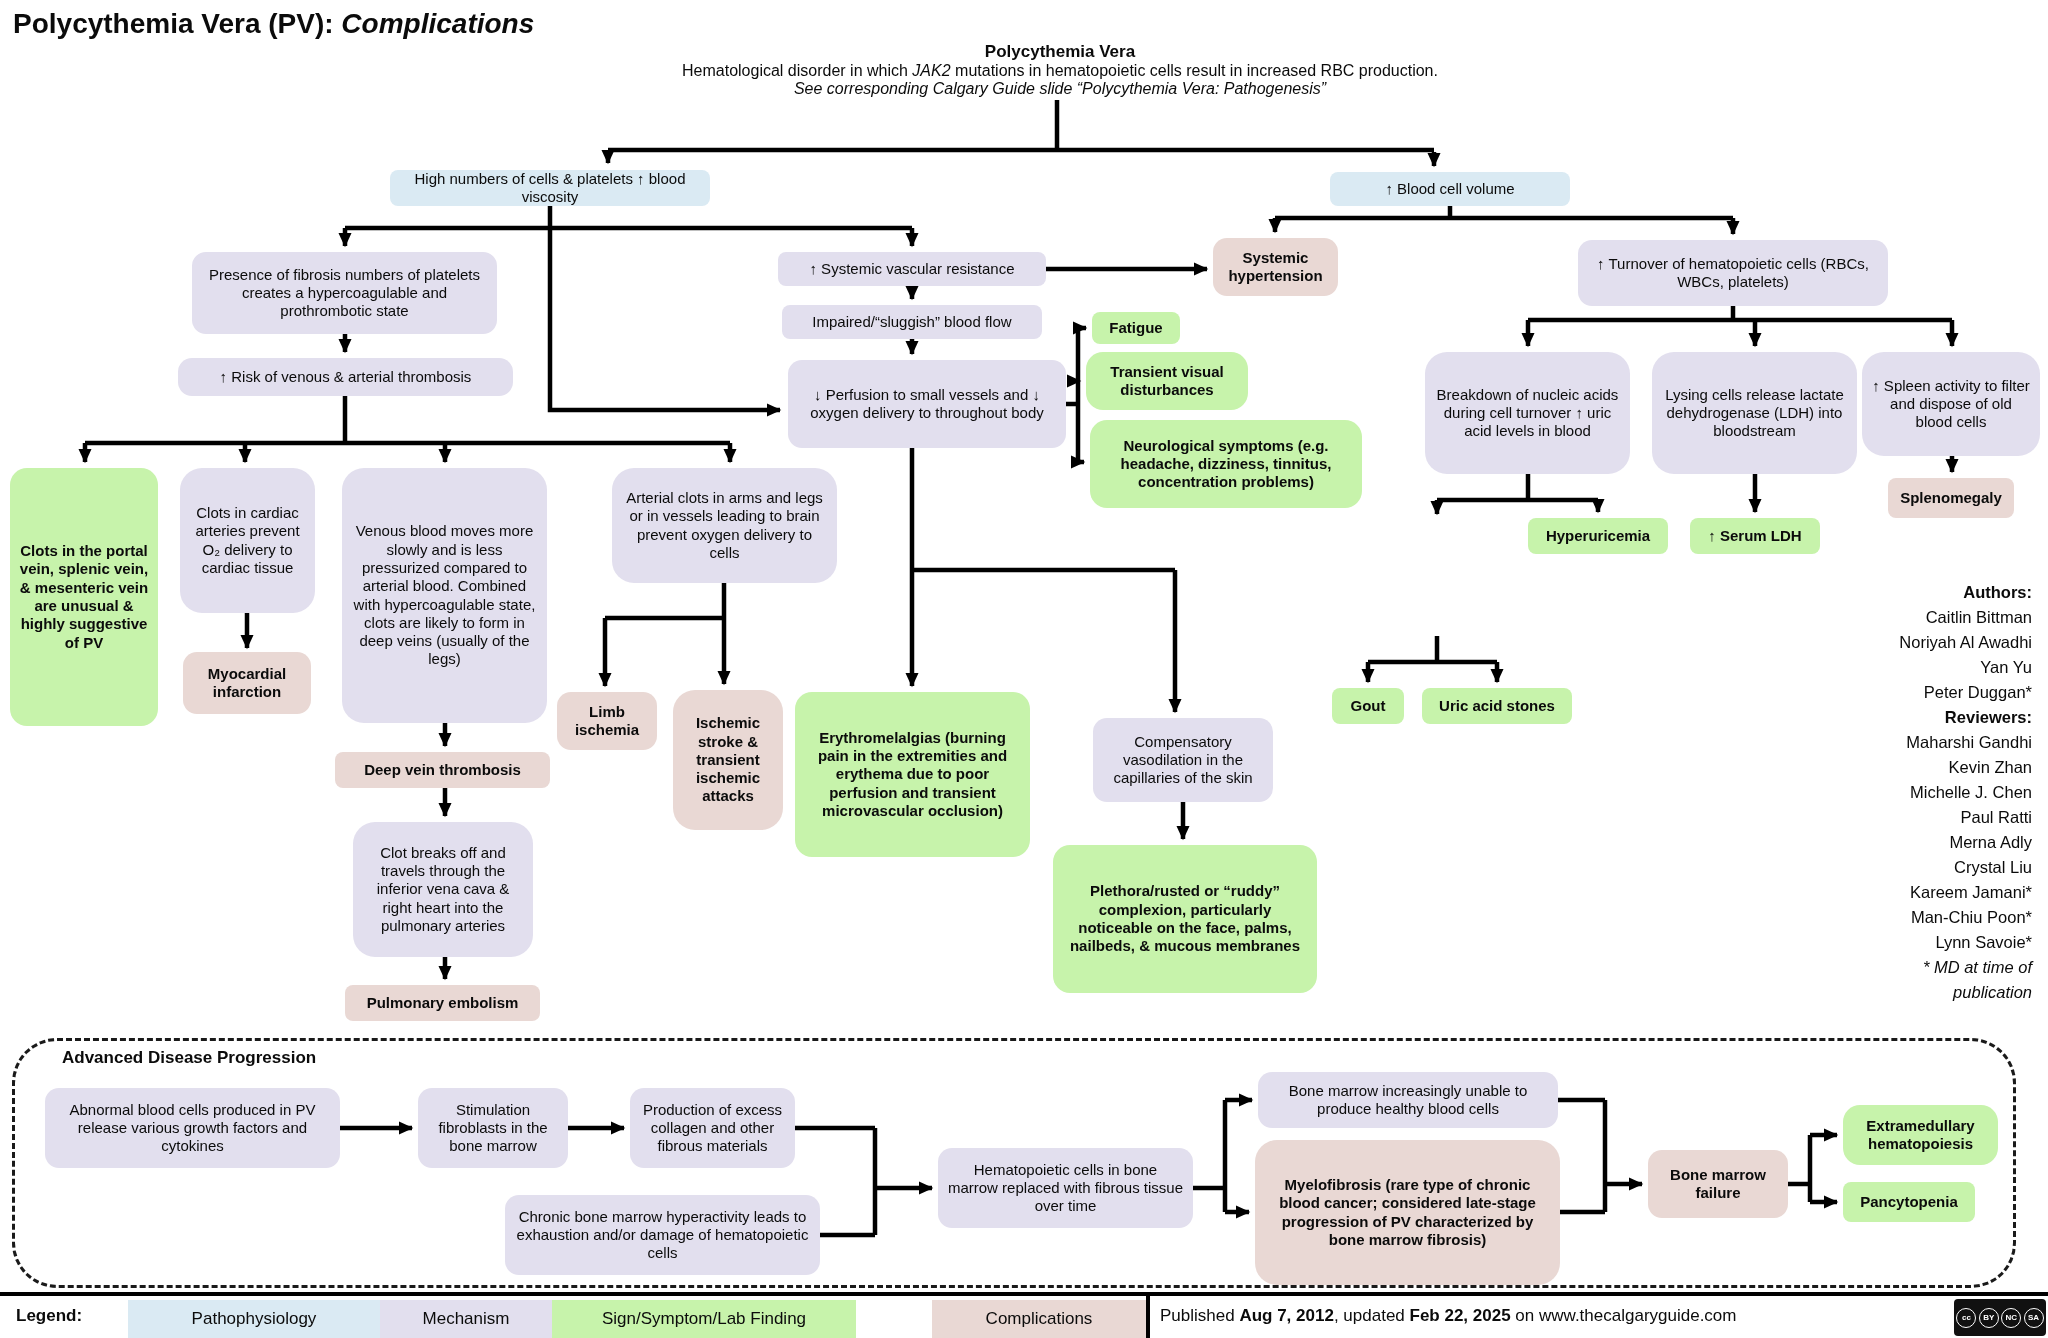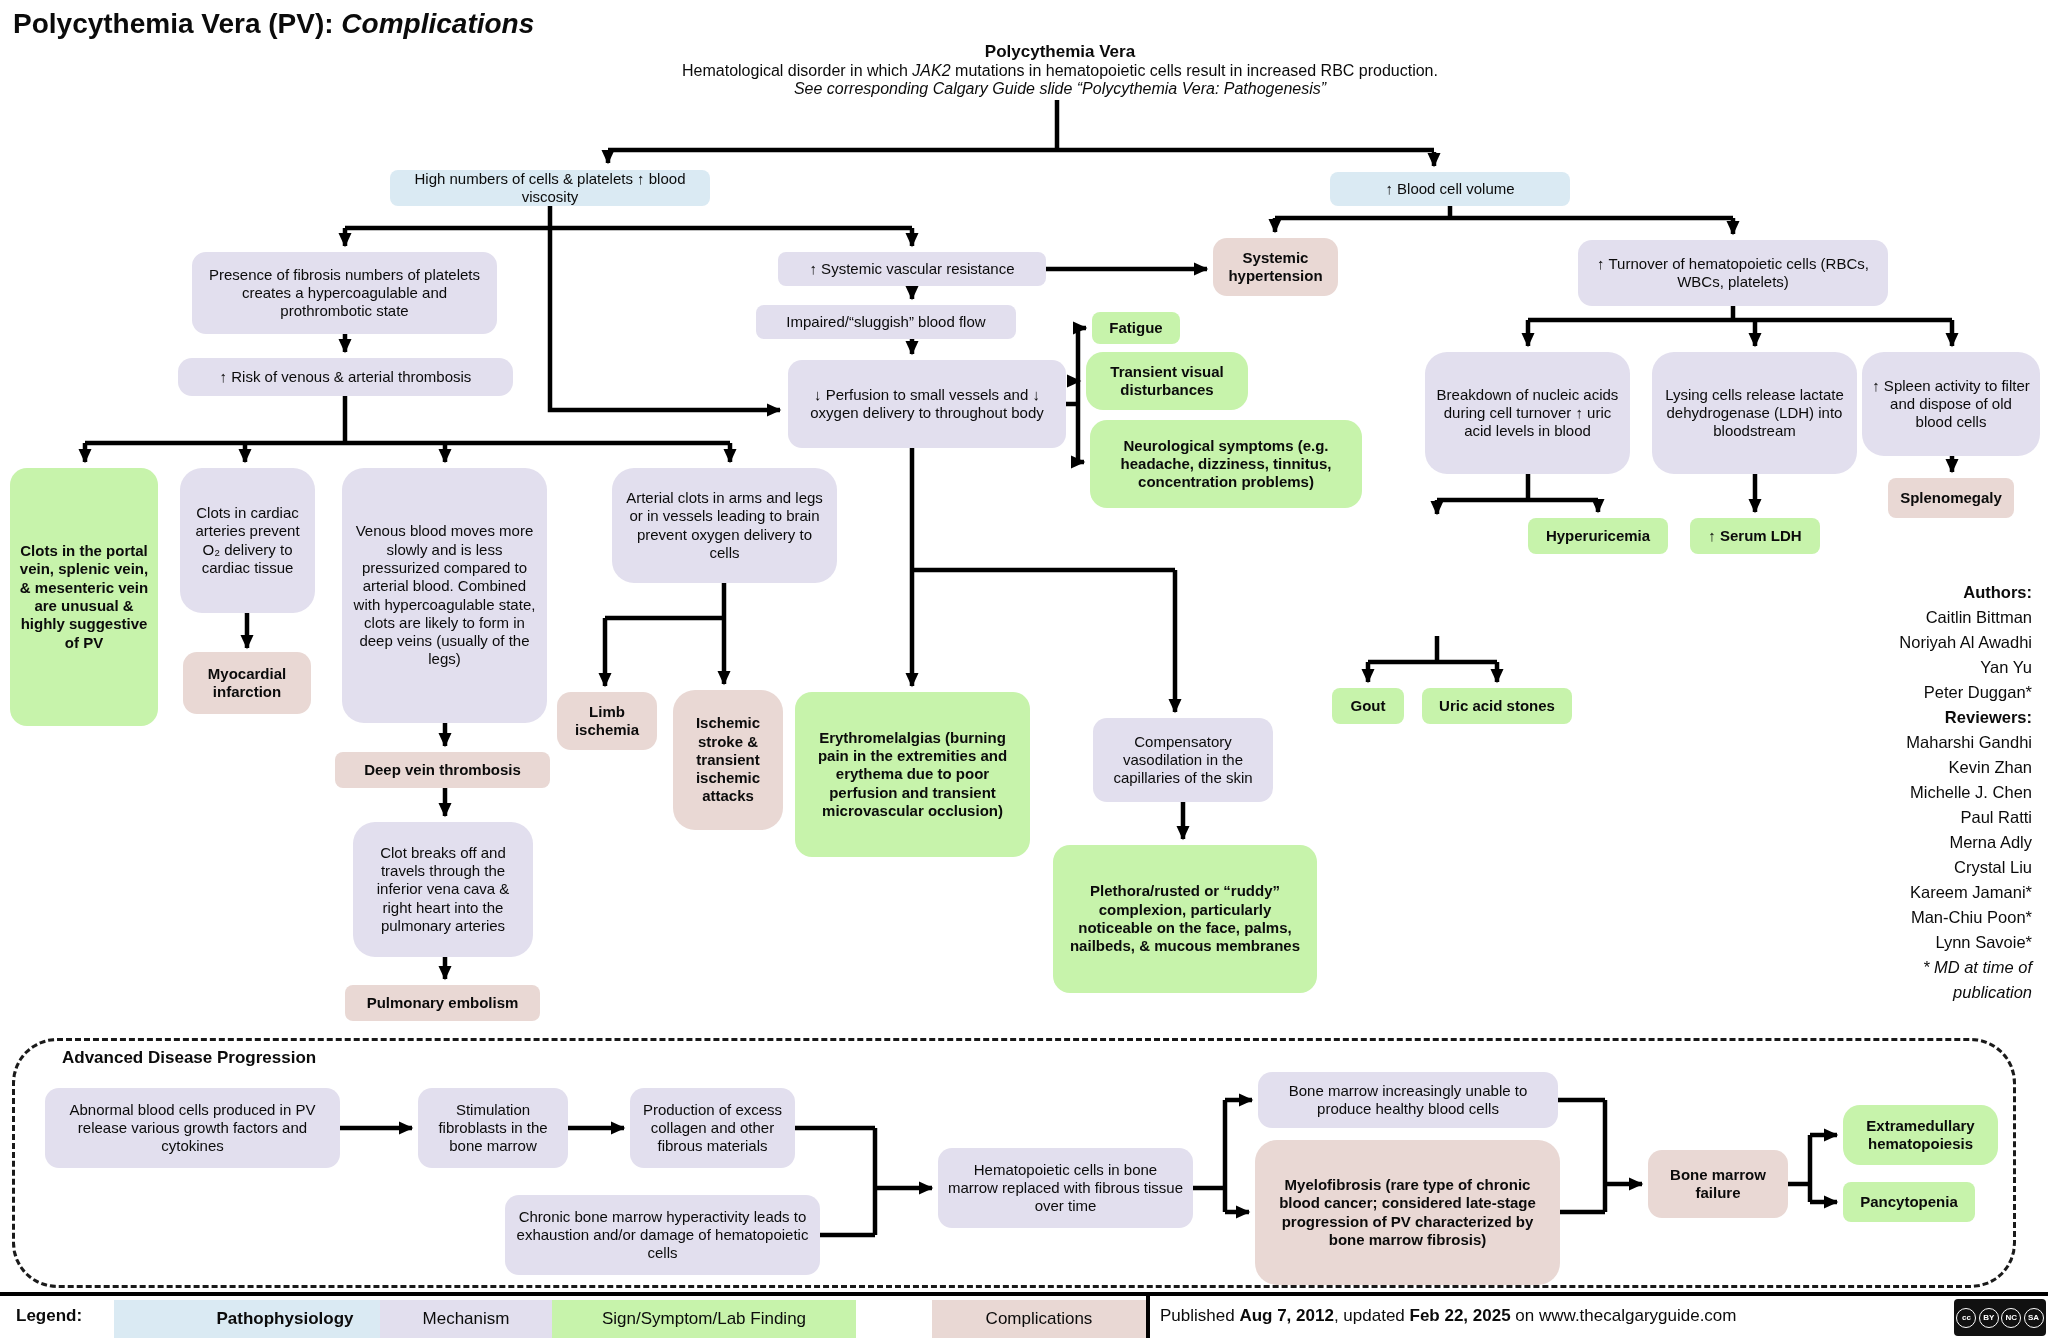--- a/index.html
+++ b/index.html
@@ -150,21 +150,21 @@
   <div class="node cat-mech big" style="left:342px;top:468px;width:205px;height:255px;">Venous blood moves more slowly and is less pressurized compared to arterial blood. Combined with hypercoagulable state, clots are likely to form in deep veins (usually of the legs)</div>
   <div class="node cat-compl" style="left:335px;top:752px;width:215px;height:36px;border-radius:8px;">Deep vein thrombosis</div>
   <div class="node cat-mech big" style="left:353px;top:822px;width:180px;height:135px;">Clot breaks off and travels through the inferior vena cava &amp; right heart into the pulmonary arteries</div>
   <div class="node cat-compl" style="left:345px;top:985px;width:195px;height:36px;border-radius:8px;">Pulmonary embolism</div>
   <div class="node cat-mech big" style="left:612px;top:468px;width:225px;height:115px;">Arterial clots in arms and legs or in vessels leading to brain prevent oxygen delivery to cells</div>
   <div class="node cat-compl" style="left:557px;top:692px;width:100px;height:58px;">Limb ischemia</div>
   <div class="node cat-compl big" style="left:673px;top:690px;width:110px;height:140px;">Ischemic stroke &amp; transient ischemic attacks</div>
   <div class="node cat-sign big" style="left:795px;top:692px;width:235px;height:165px;">Erythromelalgias (burning pain in the extremities and erythema due to poor perfusion and transient microvascular occlusion)</div>
 
   <div class="node cat-mech" style="left:778px;top:252px;width:268px;height:34px;border-radius:8px;">↑ Systemic vascular resistance</div>
-  <div class="node cat-mech" style="left:756px;top:305px;width:260px;height:34px;border-radius:8px;">Impaired/“sluggish” blood flow</div>
+  <div class="node cat-mech" style="left:782px;top:305px;width:260px;height:34px;border-radius:8px;">Impaired/“sluggish” blood flow</div>
   <div class="node cat-mech" style="left:788px;top:360px;width:278px;height:88px;">↓ Perfusion to small vessels and ↓ oxygen delivery to throughout body</div>
   <div class="node cat-compl" style="left:1213px;top:238px;width:125px;height:58px;">Systemic hypertension</div>
   <div class="node cat-sign" style="left:1092px;top:312px;width:88px;height:32px;border-radius:8px;">Fatigue</div>
   <div class="node cat-sign" style="left:1086px;top:352px;width:162px;height:58px;">Transient visual disturbances</div>
   <div class="node cat-sign big" style="left:1090px;top:420px;width:272px;height:88px;">Neurological symptoms (e.g. headache, dizziness, tinnitus, concentration problems)</div>
   <div class="node cat-mech" style="left:1093px;top:718px;width:180px;height:84px;">Compensatory vasodilation in the capillaries of the skin</div>
   <div class="node cat-sign big" style="left:1053px;top:845px;width:264px;height:148px;">Plethora/rusted or “ruddy” complexion, particularly noticeable on the face, palms, nailbeds, &amp; mucous membranes</div>
 
   <div class="node cat-mech" style="left:1578px;top:240px;width:310px;height:66px;">↑ Turnover of hematopoietic cells (RBCs, WBCs, platelets)</div>
   <div class="node cat-mech big" style="left:1425px;top:352px;width:205px;height:122px;">Breakdown of nucleic acids during cell turnover ↑ uric acid levels in blood</div>
@@ -204,21 +204,21 @@
   <div class="node cat-mech" style="left:505px;top:1195px;width:315px;height:80px;">Chronic bone marrow hyperactivity leads to exhaustion and/or damage of hematopoietic cells</div>
   <div class="node cat-mech" style="left:938px;top:1148px;width:255px;height:80px;">Hematopoietic cells in bone marrow replaced with fibrous tissue over time</div>
   <div class="node cat-mech" style="left:1258px;top:1072px;width:300px;height:56px;">Bone marrow increasingly unable to produce healthy blood cells</div>
   <div class="node cat-compl big" style="left:1255px;top:1140px;width:305px;height:145px;">Myelofibrosis (rare type of chronic blood cancer; considered late-stage progression of PV characterized by bone marrow fibrosis)</div>
   <div class="node cat-compl" style="left:1648px;top:1150px;width:140px;height:68px;">Bone marrow failure</div>
   <div class="node cat-sign" style="left:1843px;top:1105px;width:155px;height:60px;">Extramedullary hematopoiesis</div>
   <div class="node cat-sign" style="left:1843px;top:1182px;width:132px;height:40px;border-radius:8px;">Pancytopenia</div>
 
   <div id="footer-rule"></div>
   <div id="legend-label">Legend:</div>
-  <div class="legend-cell cat-patho" style="left:114px;width:252px;border-radius:0;font-weight:700;padding-left:45px;">Pathophysiology</div>
+  <div class="legend-cell cat-patho" style="left:128px;width:252px;border-radius:0;font-weight:400;">Pathophysiology</div>
   <div class="legend-cell cat-mech" style="left:380px;width:172px;border-radius:0;">Mechanism</div>
   <div class="legend-cell cat-sign" style="left:552px;width:304px;border-radius:0;font-weight:400;">Sign/Symptom/Lab Finding</div>
   <div class="legend-cell cat-compl" style="left:932px;width:214px;border-radius:0;font-weight:400;">Complications</div>
   <div id="legend-div"></div>
   <div id="published"><span>Published </span><span class="b">Aug 7, 2012</span><span>, updated </span><span class="b">Feb 22, 2025</span><span> on www.thecalgaryguide.com</span></div>
   <div id="cc-badge">
     <span class="cc-circle">cc</span>
     <span class="cc-circle">BY</span>
     <span class="cc-circle">NC</span>
     <span class="cc-circle">SA</span>

